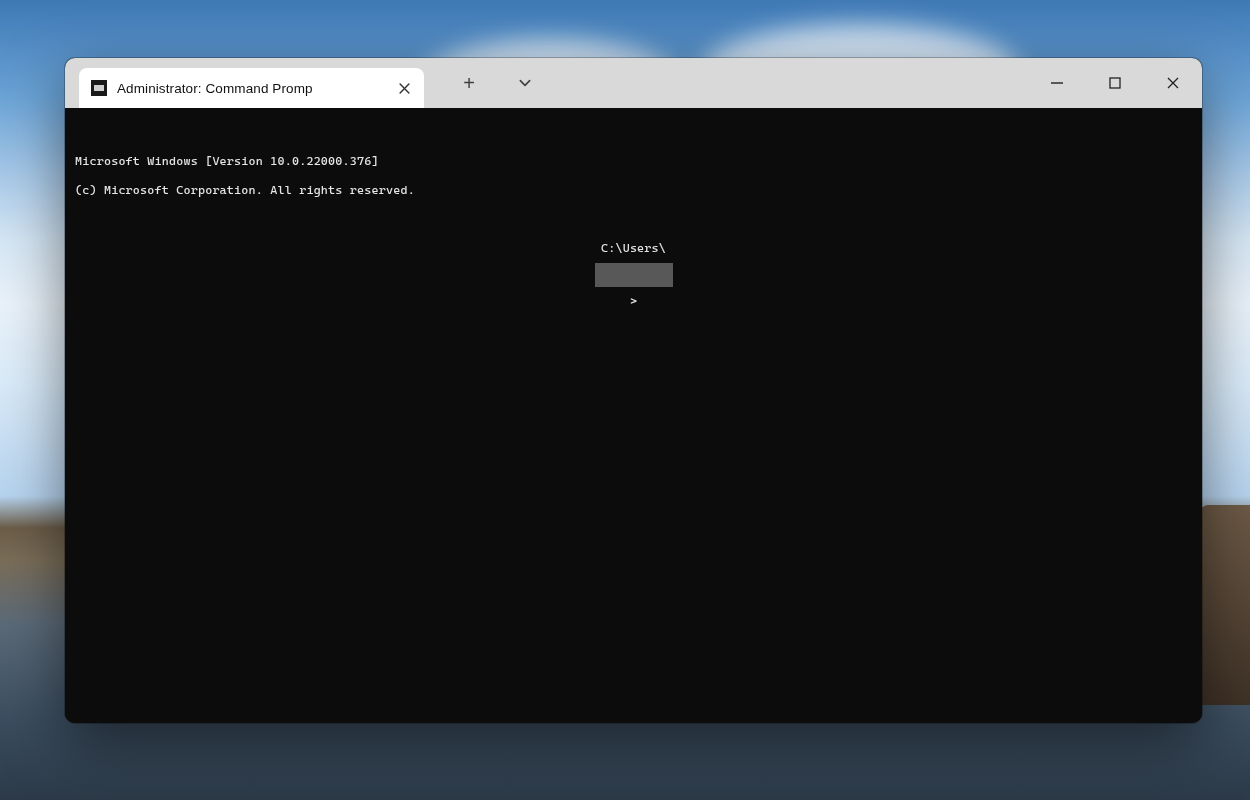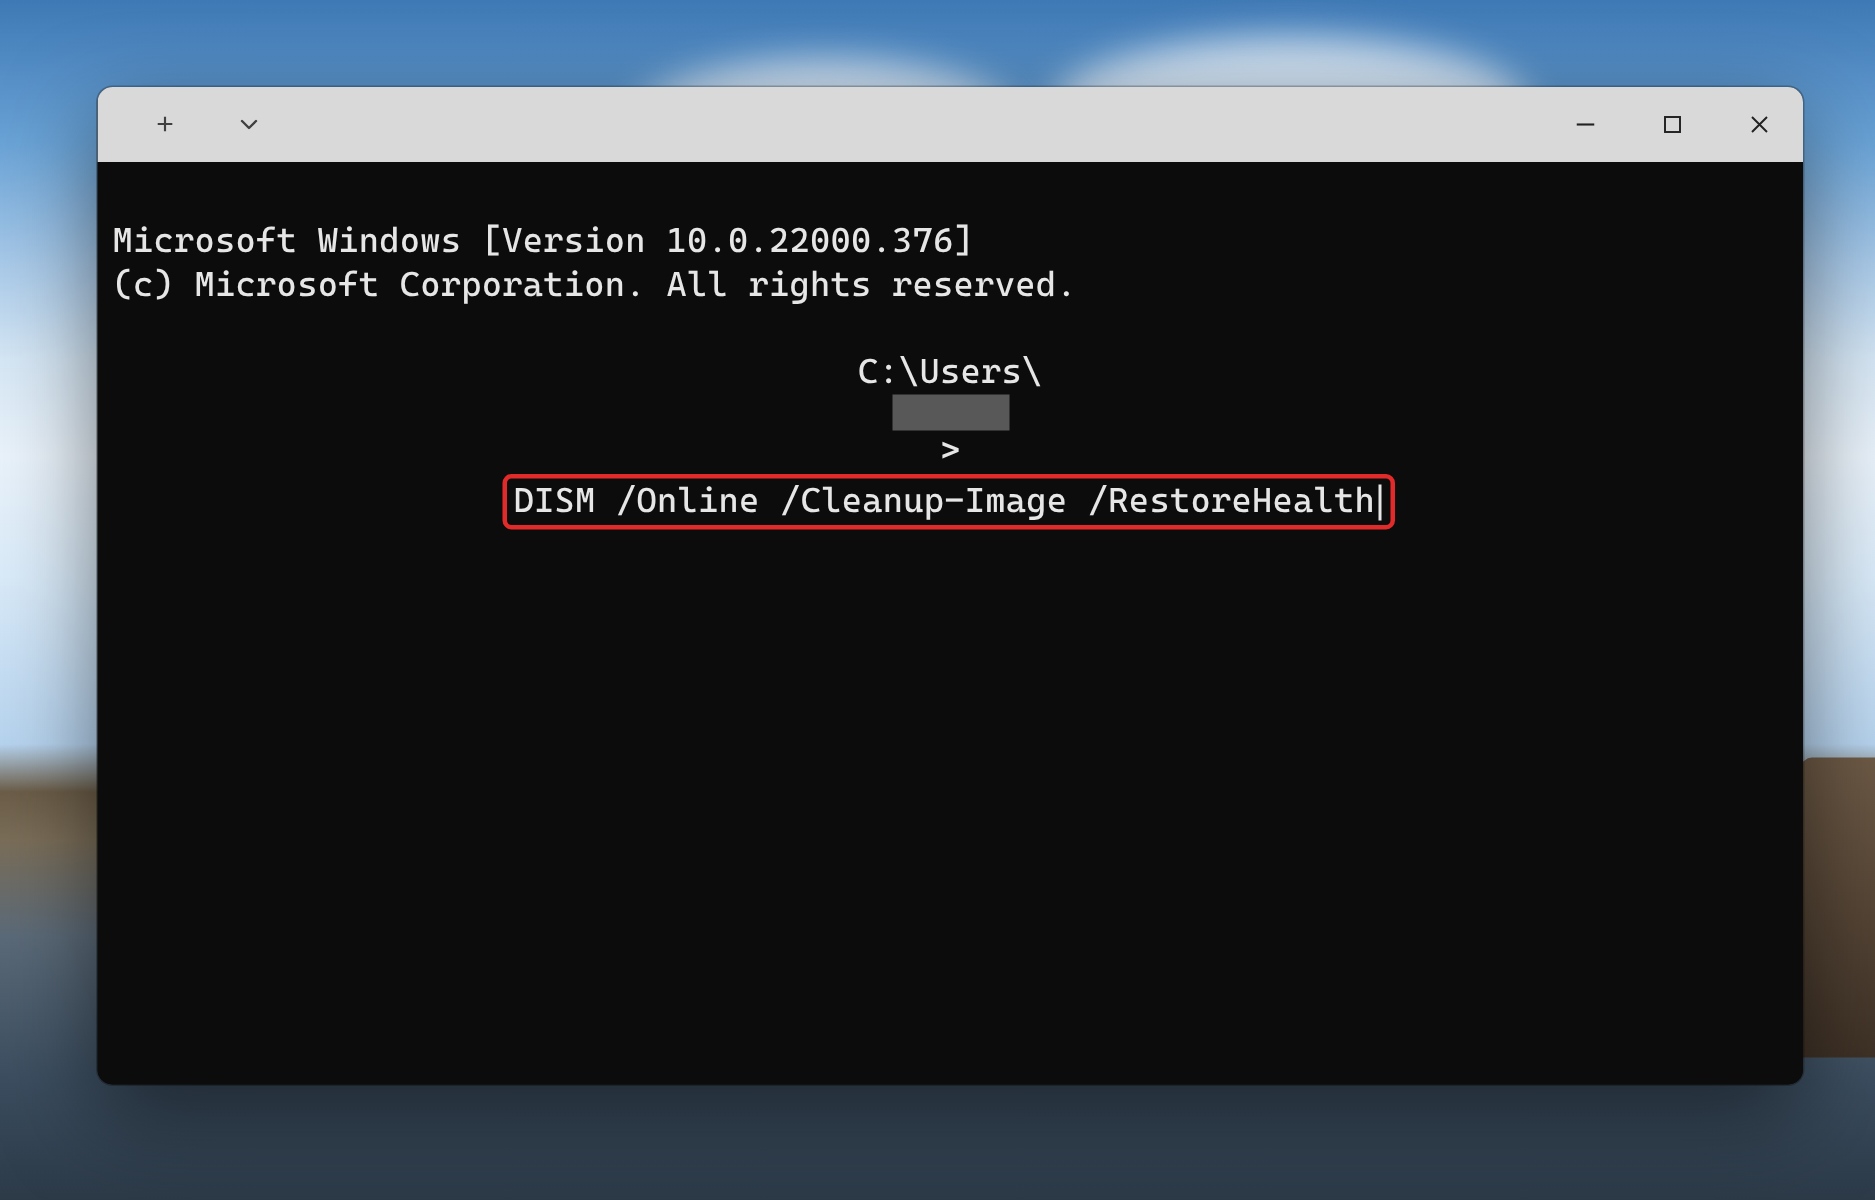--- a/index.html
+++ b/index.html
@@ -94,21 +94,21 @@
   }
   .winbtn svg{width:12px;height:12px;}
   .winbtn.min svg{width:12px;height:2px;}
 
   
   .term {
     flex:1 1 auto;
     background:#0c0c0c;
     color:#e6e6e6;
     font-family: "Cascadia Mono","Consolas",monospace;
-    font-size:23px;
+    font-size:12px;
     line-height:29px;
     padding: 10px 10px 10px 10px;
     white-space: pre;
     position:relative;
     letter-spacing:.2px;
   }
   .prompt-line{display:flex;align-items:center;flex-direction:column;}
   .redact{
     display:inline-block;
     width:78px;height:24px;
@@ -136,20 +136,29 @@
 
 <div class="desktop">
   <div class="cloud c1"></div>
   <div class="cloud c2"></div>
   <div class="cloud c3"></div>
   <div class="rock"></div>
 
   <div class="window">
 
     <div class="titlebar">
+      <div class="tab">
+        <span class="tab-icon"></span>
+        <span class="tab-title">Administrator: Command Promp</span>
+        <span class="tab-close">
+          <svg viewBox="0 0 10 10" width="11" height="11">
+            <path d="M1 1 L9 9 M9 1 L1 9" stroke="#333" stroke-width="1.3" fill="none" stroke-linecap="round"></path>
+          </svg>
+        </span>
+      </div>
 
       <div class="tabctl">
         <span class="icon-btn plus"></span>
         <span class="icon-btn chev">
           <svg viewBox="0 0 12 12">
             <path d="M2 4 L6 8 L10 4" stroke="#404040" stroke-width="1.4" fill="none" stroke-linecap="round" stroke-linejoin="round"></path>
           </svg>
         </span>
       </div>
 
@@ -169,17 +178,17 @@
             <path d="M1 1 L11 11 M11 1 L1 11" stroke="currentColor" stroke-width="1.3" fill="none"></path>
           </svg>
         </div>
       </div>
     </div>
 
     <div class="term">
 <span>Microsoft Windows [Version 10.0.22000.376]</span>
 <span>(c) Microsoft Corporation. All rights reserved.</span>
 
-<span class="prompt-line"><span>C:\Users\</span><span class="redact"></span><span class="prompt-gt">&gt;</span><span class="cmd-wrap"><span>DISM /Online /Cleanup-Image /RestoreHealth</span><span class="caret"></span></span></span>
+<span class="prompt-line"><span>C:\Users\</span><span class="redact"></span><span class="prompt-gt">&gt;</span></span>
     </div>
 
   </div>
 </div>
 
 </body></html>

